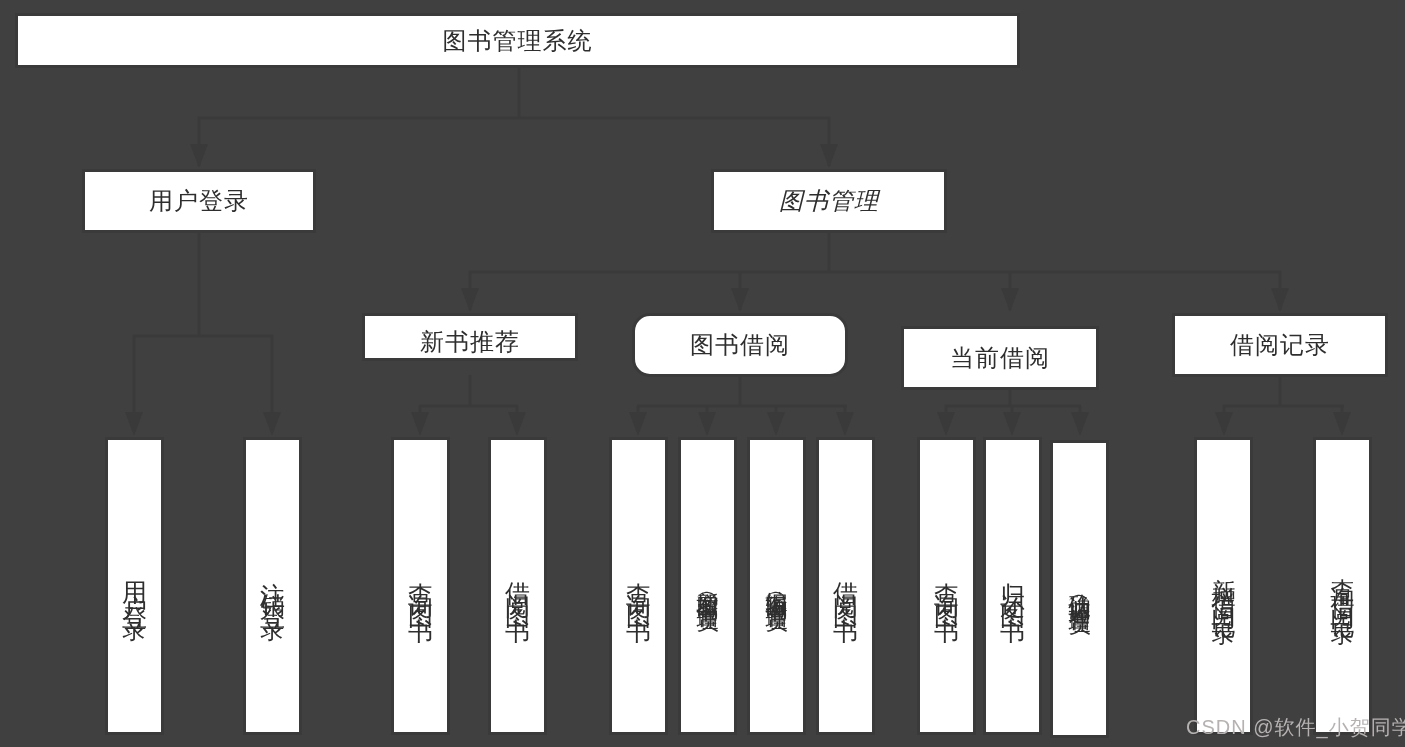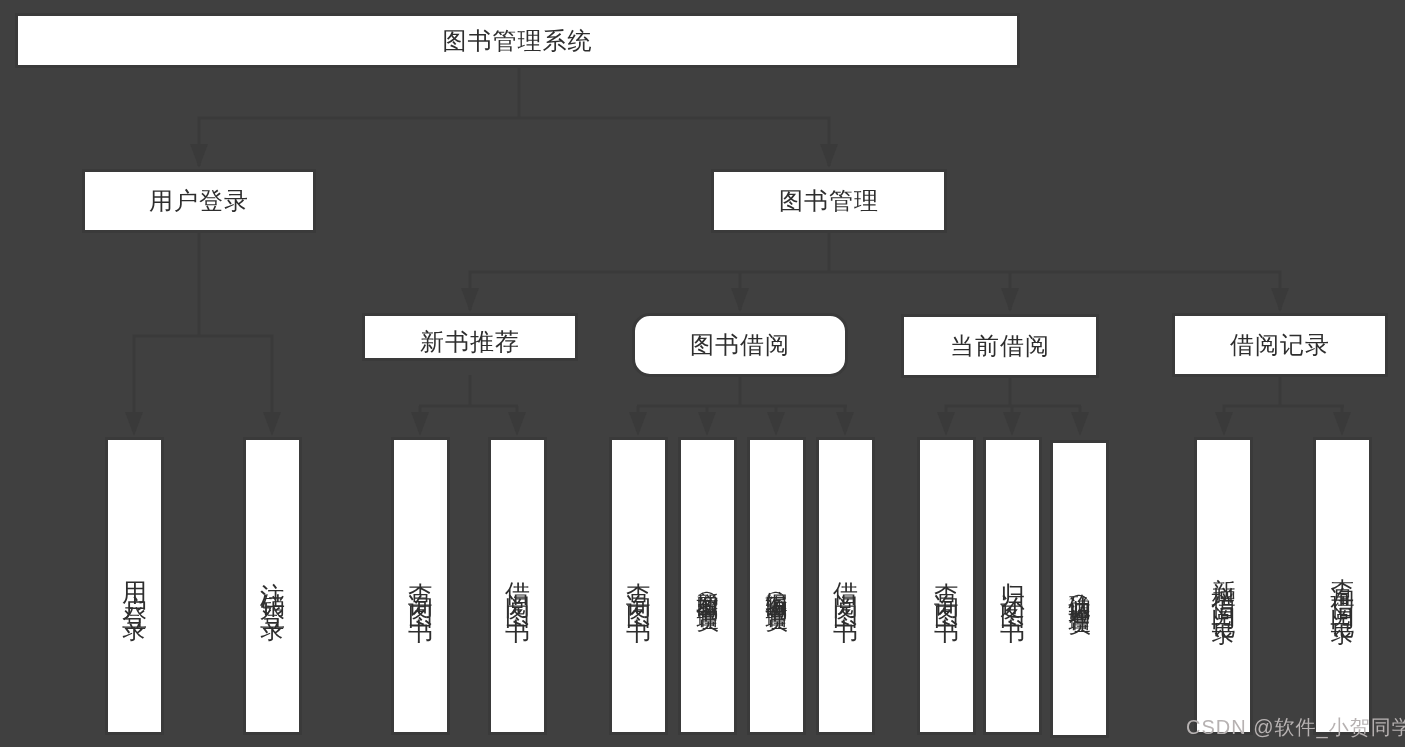--- a/index.html
+++ b/index.html
@@ -114,31 +114,31 @@
     <polygon fill="#3a3a3a" points="1333,412 1351,412 1342,436"></polygon>
   </svg>
 
   <div class="box" style="left:15px; top:13px; width:1005px; height:55px;">
     <span class="hlabel">图书管理系统</span>
   </div>
 
   <div class="box" style="left:82px; top:169px; width:234px; height:64px;">
     <span class="hlabel">用户登录</span>
   </div>
-  <div class="box" style="left:711px; top:169px; width:236px; height:64px;">
+  <div class="box" style="left:711px; top:169px; width:236px; height:64px;font-style:italic;">
     <span class="hlabel">图书管理</span>
   </div>
 
   <div class="box" style="left:362px; top:313px; width:216px; height:48px;align-items:flex-end;">
     <span class="hlabel">新书推荐</span>
   </div>
   <div class="box" style="left:632px; top:313px; width:216px; height:64px;border-radius:18px;">
     <span class="hlabel">图书借阅</span>
   </div>
-  <div class="box" style="left:901px; top:314px; width:198px; height:64px;">
+  <div class="box" style="left:901px; top:326px; width:198px; height:64px;">
     <span class="hlabel">当前借阅</span>
   </div>
   <div class="box" style="left:1172px; top:313px; width:216px; height:64px;">
     <span class="hlabel">借阅记录</span>
   </div>
 
   <div class="box" style="left:105px; top:437px; width:59px; height:298px;">
     <span class="vlabel">用户登录</span>
   </div>
   <div class="box" style="left:243px; top:437px; width:59px; height:298px;">

